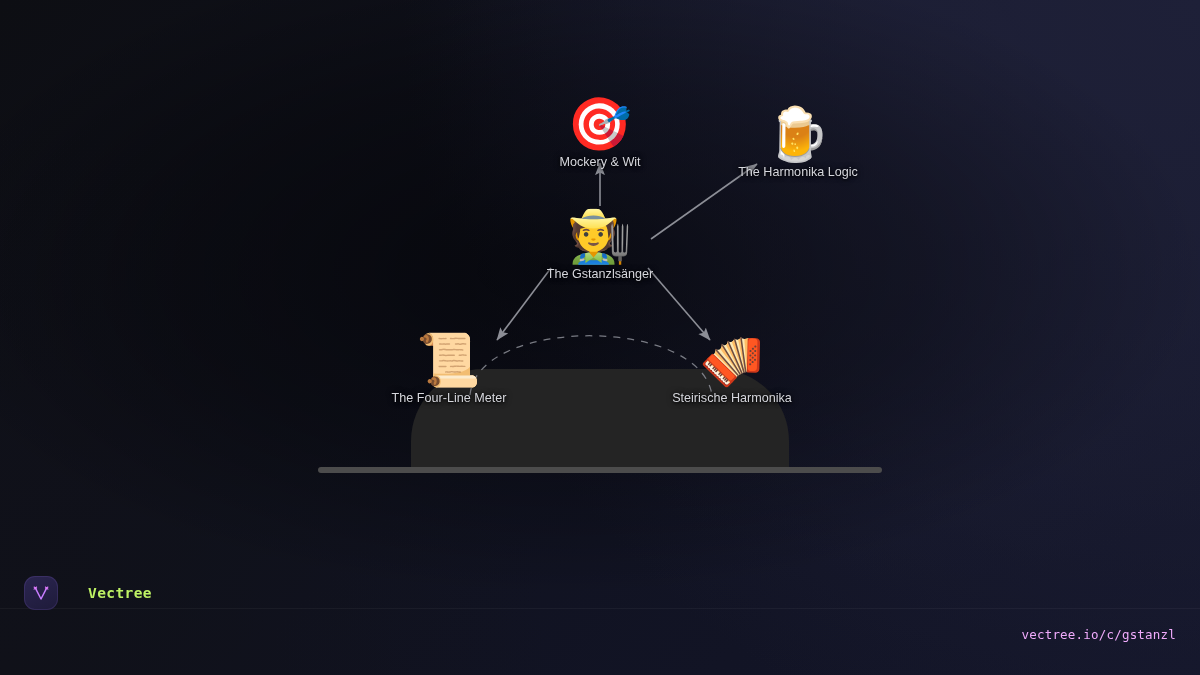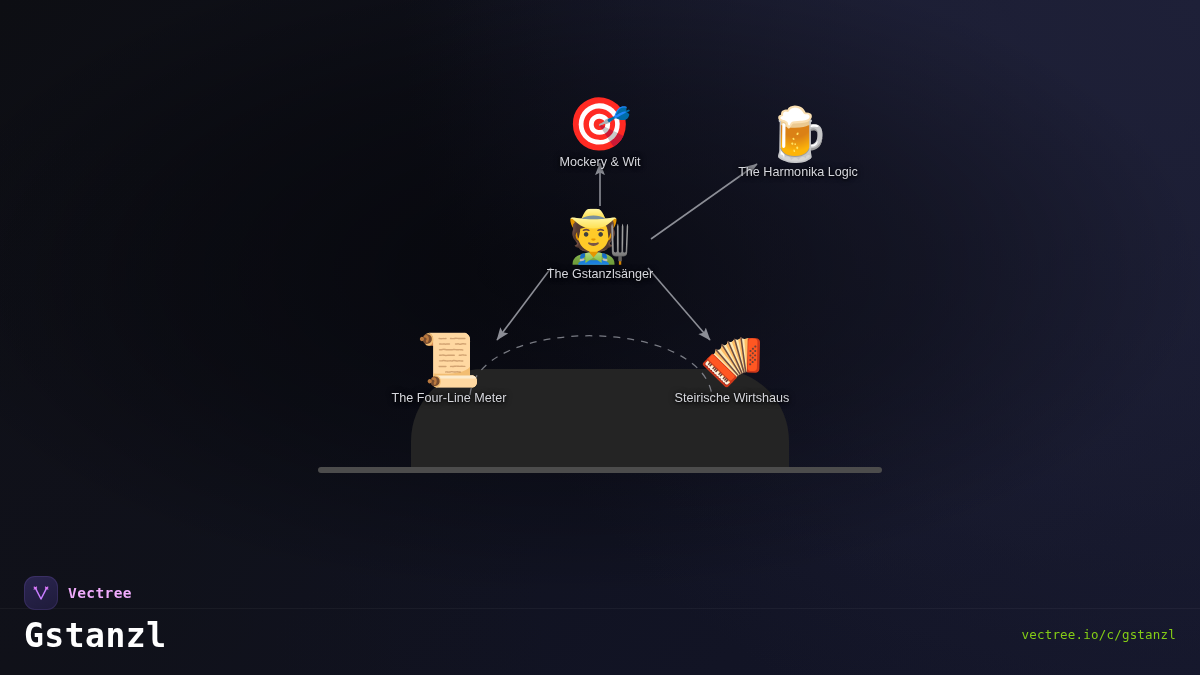--- a/index.html
+++ b/index.html
@@ -106,37 +106,38 @@
     border-radius: 11px;
     background: linear-gradient(155deg, #2b2550 0%, #1e1b3a 100%);
     display: flex; align-items: center; justify-content: center;
     box-shadow: 0 0 0 1px rgba(150,110,230,0.16) inset;
   }
   #brand-name {
     font-family: "DejaVu Sans Mono", "Liberation Mono", monospace;
     font-size: 14.5px;
     font-weight: bold;
     letter-spacing: 0.4px;
-    color: #f0abfc;
+    color: #bef264;
+    margin-left: 20px;
   }
   #doc-title {
     position: absolute;
     left: 24px; top: 56px;
     font-family: "DejaVu Sans Mono", "Liberation Mono", monospace;
     font-size: 33px;
     font-weight: bold;
     letter-spacing: 0.5px;
     color: #ffffff;
   }
   #doc-url {
     position: absolute;
     right: 24px; bottom: 33px;
     font-family: "DejaVu Sans Mono", "Liberation Mono", monospace;
     font-size: 12.5px;
-    color: #84cc16;
+    color: #f0abfc;
     letter-spacing: 0.2px;
   }
 </style>
 </head>
 <body>
 
 <div id="bg-base"></div>
 <div id="bg-vignette"></div>
 
 <div id="graph">
@@ -177,34 +178,33 @@
     <div class="node-label">The Harmonika Logic</div>
   </div>
 
   <div class="node" id="node-meter">
     <div class="node-emoji">📜</div>
     <div class="node-label">The Four-Line Meter</div>
   </div>
 
   <div class="node" id="node-harmonika">
     <div class="node-emoji">🪗</div>
-    <div class="node-label">Steirische Wirtshaus</div>
+    <div class="node-label">Steirische Harmonika</div>
   </div>
 
 </div>
 
 <div id="footer">
   <div id="footer-rule"></div>
 
   <div id="brand-row">
     <div id="brand-mark">
       <svg width="20" height="20" viewBox="0 0 20 20" aria-hidden="true">
         <path d="M4.4 5.2 L10 16 L15.6 5.2" fill="none" stroke="#c77dff" stroke-width="1.5" stroke-linecap="round" stroke-linejoin="round"></path>
         <path d="M3.1 4.0 L5.6 6.1 M5.6 4.0 L3.1 6.1" stroke="#e07bff" stroke-width="1.1" stroke-linecap="round"></path>
         <path d="M14.4 4.0 L16.9 6.1 M16.9 4.0 L14.4 6.1" stroke="#e07bff" stroke-width="1.1" stroke-linecap="round"></path>
       </svg>
     </div>
     <div id="brand-name">Vectree</div>
   </div>
 
-  <div id="doc-title">Gstanzl</div>
   <div id="doc-url">vectree.io/c/gstanzl</div>
 </div>
 
 </body></html>

